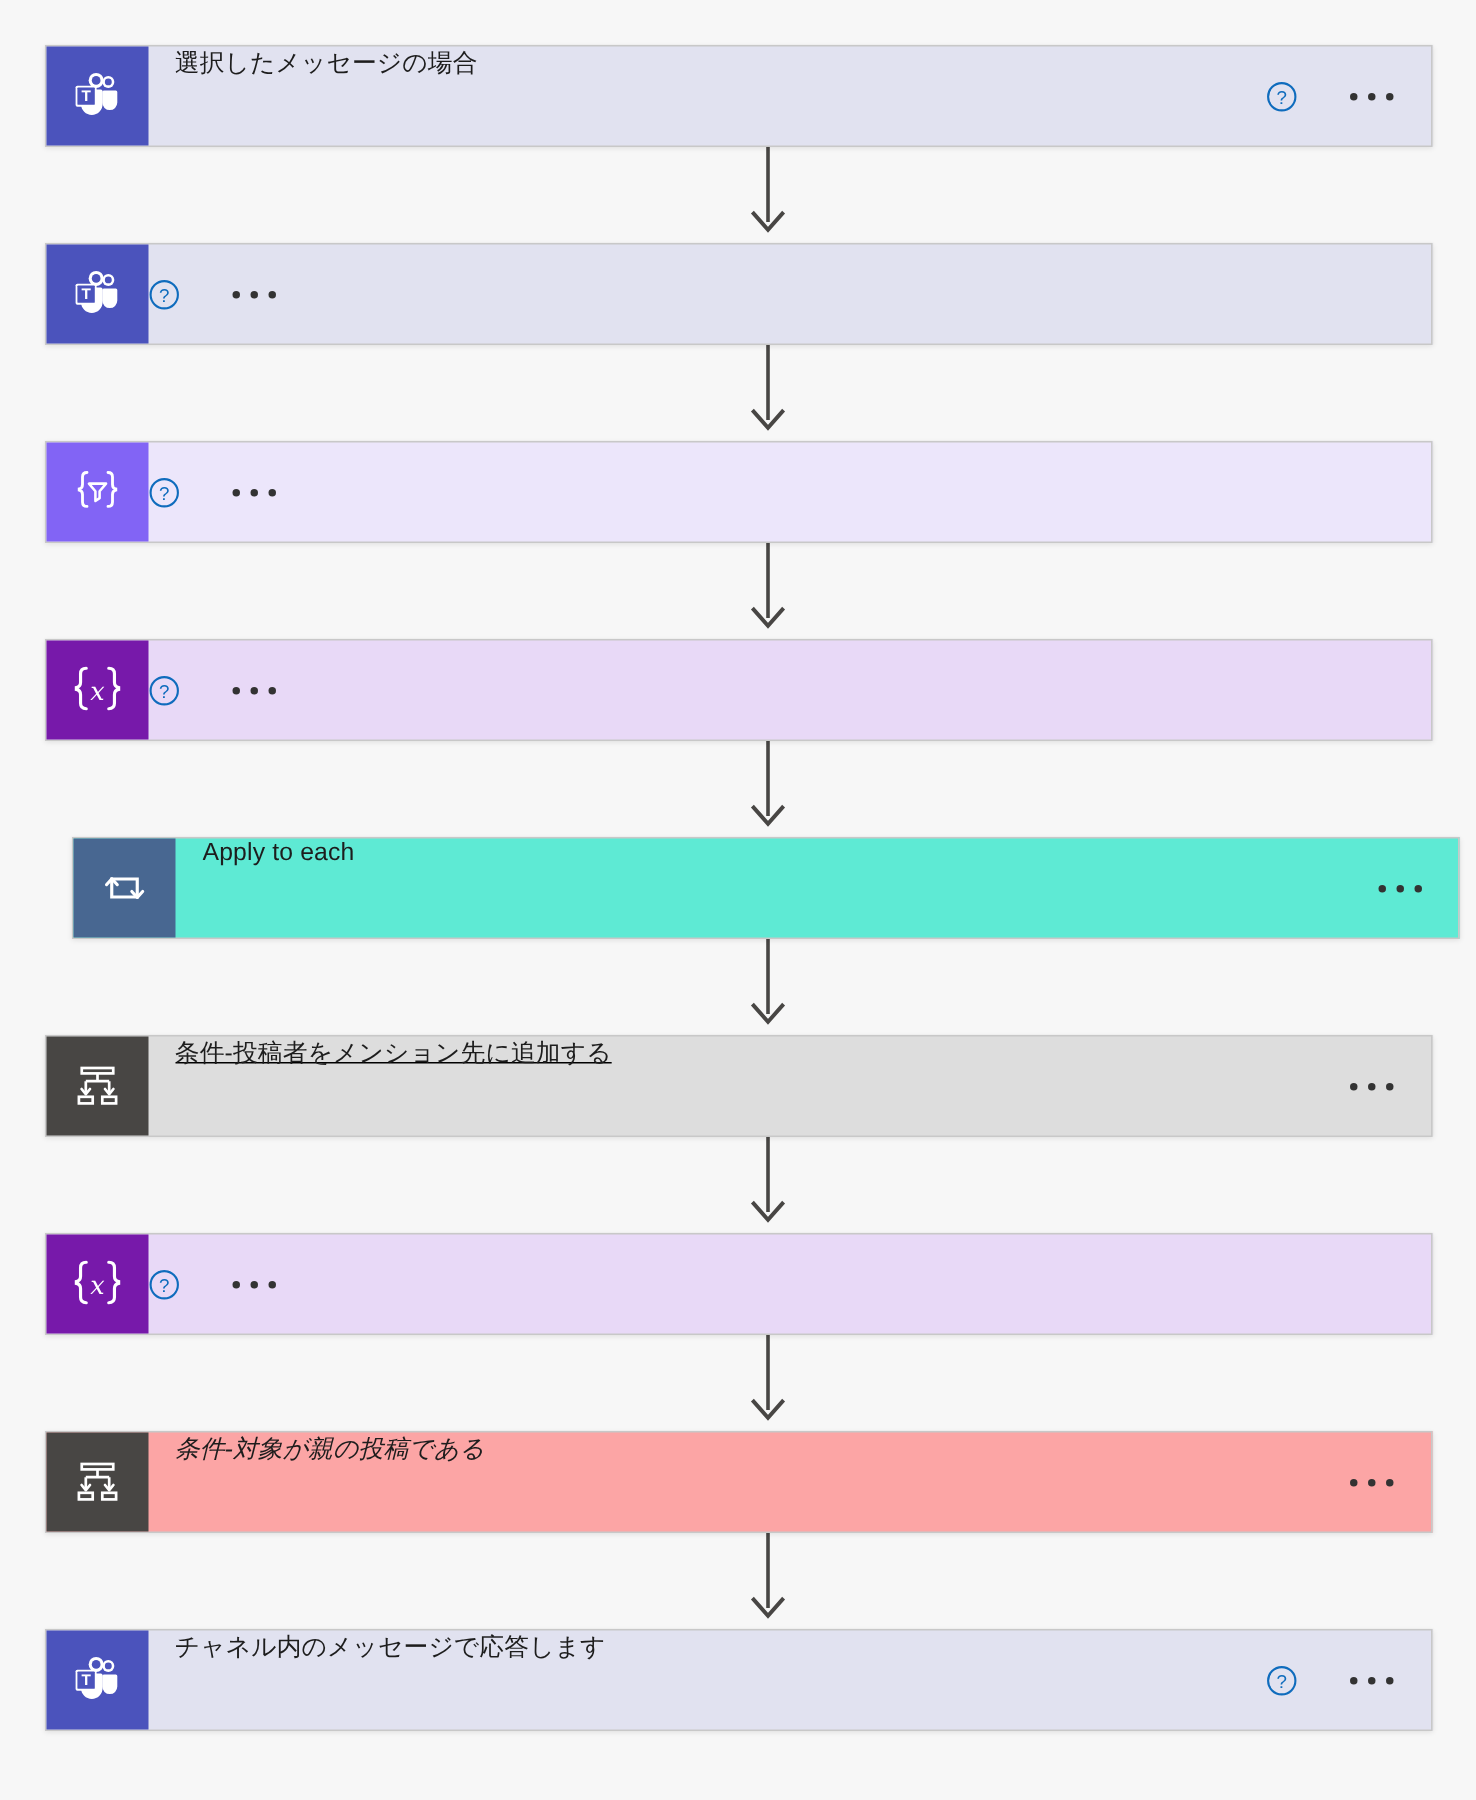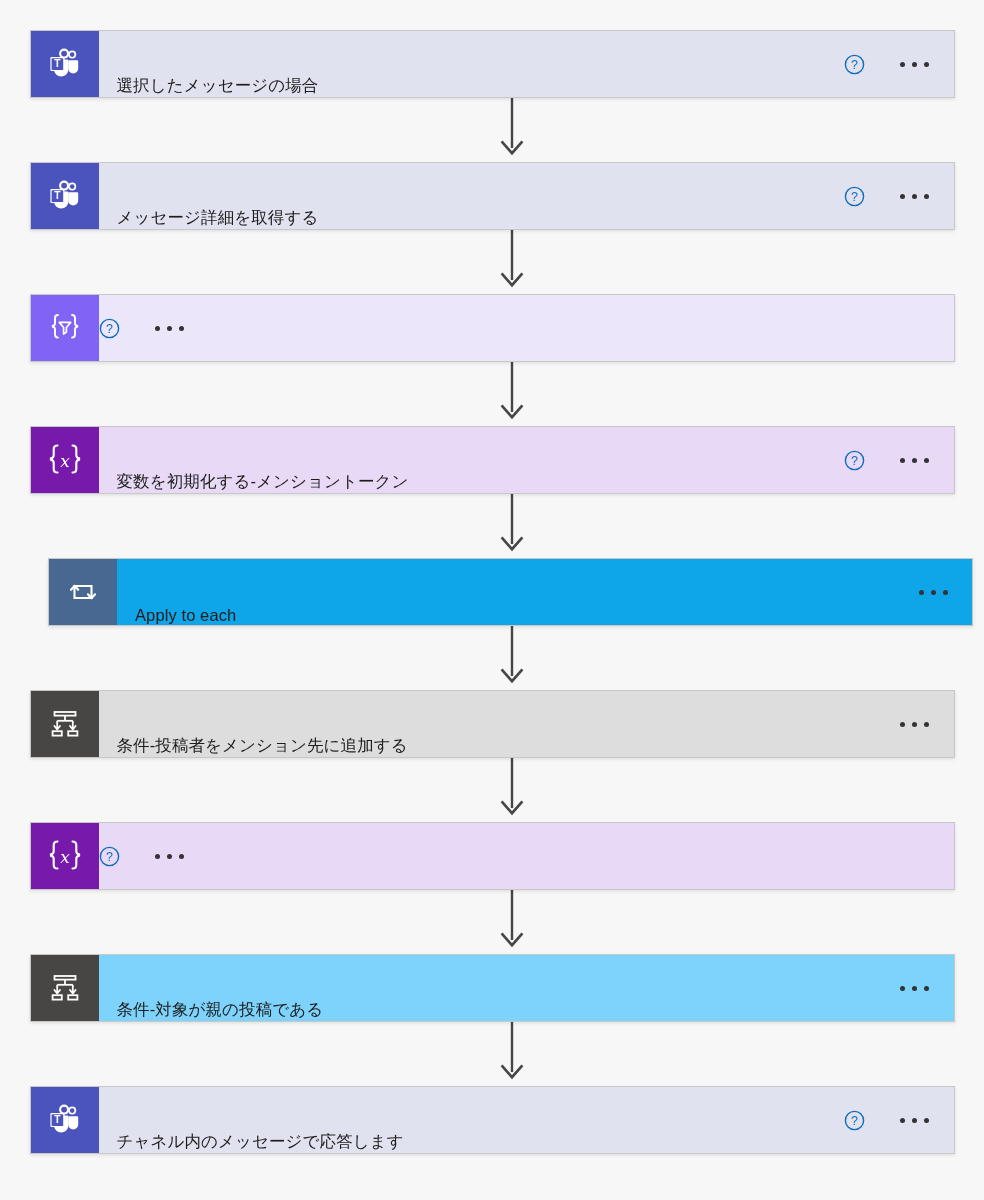--- a/index.html
+++ b/index.html
@@ -40,21 +40,21 @@
     min-width: 68px;
     display: flex;
     align-items: center;
     justify-content: center;
     color: #ffffff;
   }
 
   .step-body {
     flex: 1 1 auto;
     display: flex;
-    align-items: flex-end;
+    align-items: flex-start;
     padding-left: 18px;
     min-width: 0;
   }
 
   .step-title {
     font-size: 16.5px;
     color: #1d1d1d;
     letter-spacing: 0.1px;
     white-space: nowrap;
     overflow: hidden;
@@ -161,23 +161,20 @@
     <circle cx="24.2" cy="7.6" r="2.3" fill="#4b53bc"></circle>
     <circle cx="16.1" cy="6.6" r="5.0" fill="#ffffff"></circle>
     <circle cx="16.1" cy="6.6" r="2.9" fill="#4b53bc"></circle>
     <path d="M21.2 13.3h8.0a1.0 1.0 0 0 1 1.0 1.0v7.1a5.0 5.0 0 0 1-5.0 5.0 5.0 5.0 0 0 1-5.0-5.0v-7.1a1.0 1.0 0 0 1 1.0-1.0z" fill="#ffffff"></path>
     <path d="M7.3 12.6h11.9a1.2 1.2 0 0 1 1.2 1.2v8.6a7.2 7.2 0 0 1-7.2 7.2 7.2 7.2 0 0 1-7.2-7.2v-8.6a1.2 1.2 0 0 1 1.3-1.2z" fill="#ffffff"></path>
     <rect x="2.4" y="10.1" width="14.0" height="14.0" rx="1.1" fill="#ffffff"></rect>
     <rect x="3.6" y="11.3" width="11.6" height="11.6" rx="0.6" fill="#4b53bc"></rect>
     <text x="9.4" y="20.0" font-family="'Liberation Sans', sans-serif" font-size="10.2" font-weight="bold" fill="#ffffff" text-anchor="middle">T</text>
   </svg>
       </div>
-      <div class="step-body">
-        <div class="step-title">メッセージ詳細を取得する</div>
-      </div>
       <div class="step-actions">
         <div class="help-icon">
           <svg width="21" height="21" viewBox="0 0 21 21">
     <circle cx="10.5" cy="10.5" r="9.1" fill="none" stroke="#0f6cbd" stroke-width="1.4"></circle>
     <text x="10.5" y="15.1" font-family="'Liberation Sans', sans-serif" font-size="12.5" fill="#0f6cbd" text-anchor="middle">?</text>
   </svg>
         </div>
         <div class="more-icon">
           <span style="background: rgb(51, 51, 51);"></span>
           <span style="background: rgb(51, 51, 51);"></span>
@@ -224,46 +221,43 @@
       </div>
     </div>
     <div class="flow-step" style="background: rgb(232, 217, 247); border-color: rgb(200, 200, 200);">
       <div class="step-icon" style="background: rgb(119, 25, 170);">
         <svg width="46" height="36" viewBox="0 0 46 36">
     <path d="M15.5 3.5c-3.0 0-3.8 1.4-3.8 3.6v5.8c0 2.4-1.3 3.2-2.8 3.5v1.2c1.5 0.3 2.8 1.1 2.8 3.5v5.8c0 2.2 0.8 3.6 3.8 3.6" fill="none" stroke="#ffffff" stroke-width="2.1" stroke-linecap="round"></path>
     <path d="M30.5 3.5c3.0 0 3.8 1.4 3.8 3.6v5.8c0 2.4 1.3 3.2 2.8 3.5v1.2c-1.5 0.3-2.8 1.1-2.8 3.5v5.8c0 2.2-0.8 3.6-3.8 3.6" fill="none" stroke="#ffffff" stroke-width="2.1" stroke-linecap="round"></path>
     <text x="23" y="24.5" font-family="'DejaVu Serif', serif" font-style="italic" font-size="17" fill="#ffffff" text-anchor="middle">x</text>
   </svg>
       </div>
-      <div class="step-body">
-        <div class="step-title">変数を初期化する-メンショントークン</div>
-      </div>
-      <div class="step-actions">
-        <div class="help-icon">
-          <svg width="21" height="21" viewBox="0 0 21 21">
-    <circle cx="10.5" cy="10.5" r="9.1" fill="none" stroke="#0f6cbd" stroke-width="1.4"></circle>
-    <text x="10.5" y="15.1" font-family="'Liberation Sans', sans-serif" font-size="12.5" fill="#0f6cbd" text-anchor="middle">?</text>
-  </svg>
-        </div>
-        <div class="more-icon">
-          <span style="background: rgb(51, 51, 51);"></span>
-          <span style="background: rgb(51, 51, 51);"></span>
-          <span style="background: rgb(51, 51, 51);"></span>
-        </div>
-      </div>
-    </div>
-    <div class="connector">
-      <div class="connector-inner">
-        <svg width="40" height="64" viewBox="0 0 40 64">
-    <path d="M20 0v50" fill="none" stroke="#484644" stroke-width="2.4"></path>
-    <path d="M9.6 43.4L20 55.2 30.4 43.4" fill="none" stroke="#484644" stroke-width="2.6" stroke-linecap="butt"></path>
-  </svg>
-      </div>
-    </div>
-    <div class="flow-step" style="background: #0ea5e9; border-color: rgb(200, 200, 200); margin-left: 48px;">
+      <div class="step-actions">
+        <div class="help-icon">
+          <svg width="21" height="21" viewBox="0 0 21 21">
+    <circle cx="10.5" cy="10.5" r="9.1" fill="none" stroke="#0f6cbd" stroke-width="1.4"></circle>
+    <text x="10.5" y="15.1" font-family="'Liberation Sans', sans-serif" font-size="12.5" fill="#0f6cbd" text-anchor="middle">?</text>
+  </svg>
+        </div>
+        <div class="more-icon">
+          <span style="background: rgb(51, 51, 51);"></span>
+          <span style="background: rgb(51, 51, 51);"></span>
+          <span style="background: rgb(51, 51, 51);"></span>
+        </div>
+      </div>
+    </div>
+    <div class="connector">
+      <div class="connector-inner">
+        <svg width="40" height="64" viewBox="0 0 40 64">
+    <path d="M20 0v50" fill="none" stroke="#484644" stroke-width="2.4"></path>
+    <path d="M9.6 43.4L20 55.2 30.4 43.4" fill="none" stroke="#484644" stroke-width="2.6" stroke-linecap="butt"></path>
+  </svg>
+      </div>
+    </div>
+    <div class="flow-step" style="background: #5eead4; border-color: rgb(200, 200, 200); margin-left: 48px;">
       <div class="step-icon" style="background: rgb(72, 103, 145);">
         <svg width="34" height="34" viewBox="0 0 34 34">
     <path d="M8.5 11.5v11.5h17" fill="none" stroke="#ffffff" stroke-width="2.1" stroke-linecap="square"></path>
     <path d="M25.5 22.5V11h-17" fill="none" stroke="#ffffff" stroke-width="2.1" stroke-linecap="square"></path>
     <path d="M5.0 14.8l3.6-4.0 3.6 4.0" fill="none" stroke="#ffffff" stroke-width="2.1" stroke-linecap="round" stroke-linejoin="round"></path>
     <path d="M21.9 19.3l3.6 4.0 3.6-4.0" fill="none" stroke="#ffffff" stroke-width="2.1" stroke-linecap="round" stroke-linejoin="round"></path>
   </svg>
       </div>
       <div class="step-body">
         <div class="step-title">Apply to each</div>
@@ -278,21 +272,21 @@
       </div>
     </div>
     <div class="connector">
       <div class="connector-inner">
         <svg width="40" height="64" viewBox="0 0 40 64">
     <path d="M20 0v50" fill="none" stroke="#484644" stroke-width="2.4"></path>
     <path d="M9.6 43.4L20 55.2 30.4 43.4" fill="none" stroke="#484644" stroke-width="2.6" stroke-linecap="butt"></path>
   </svg>
       </div>
     </div>
-    <div class="flow-step" style="background: rgb(221, 221, 221); border-color: rgb(200, 200, 200);">
+    <div class="flow-step" style="background: rgb(221, 221, 221); border-color: rgb(200, 200, 200); text-decoration: underline;">
       <div class="step-icon" style="background: rgb(72, 70, 68);">
         <svg width="34" height="34" viewBox="0 0 34 34">
     <rect x="6.5" y="5.0" width="21.0" height="3.6" fill="none" stroke="#ffffff" stroke-width="1.8"></rect>
     <path d="M17 8.8v5.0" fill="none" stroke="#ffffff" stroke-width="1.8"></path>
     <path d="M9.2 13.8h15.6" fill="none" stroke="#ffffff" stroke-width="1.8"></path>
     <path d="M9.2 13.8v8.0" fill="none" stroke="#ffffff" stroke-width="1.8"></path>
     <path d="M24.8 13.8v8.0" fill="none" stroke="#ffffff" stroke-width="1.8"></path>
     <path d="M6.4 19.0l2.8 3.4 2.8-3.4" fill="none" stroke="#ffffff" stroke-width="1.8" stroke-linejoin="round" stroke-linecap="round"></path>
     <path d="M22.0 19.0l2.8 3.4 2.8-3.4" fill="none" stroke="#ffffff" stroke-width="1.8" stroke-linejoin="round" stroke-linecap="round"></path>
     <rect x="4.6" y="24.2" width="9.2" height="4.4" fill="none" stroke="#ffffff" stroke-width="1.8"></rect>
@@ -342,21 +336,21 @@
       </div>
     </div>
     <div class="connector">
       <div class="connector-inner">
         <svg width="40" height="64" viewBox="0 0 40 64">
     <path d="M20 0v50" fill="none" stroke="#484644" stroke-width="2.4"></path>
     <path d="M9.6 43.4L20 55.2 30.4 43.4" fill="none" stroke="#484644" stroke-width="2.6" stroke-linecap="butt"></path>
   </svg>
       </div>
     </div>
-    <div class="flow-step" style="background: #7dd3fc; border-color: rgb(200, 200, 200);">
+    <div class="flow-step" style="background: #fca5a5; border-color: rgb(200, 200, 200); font-style: italic;">
       <div class="step-icon" style="background: rgb(72, 70, 68);">
         <svg width="34" height="34" viewBox="0 0 34 34">
     <rect x="6.5" y="5.0" width="21.0" height="3.6" fill="none" stroke="#ffffff" stroke-width="1.8"></rect>
     <path d="M17 8.8v5.0" fill="none" stroke="#ffffff" stroke-width="1.8"></path>
     <path d="M9.2 13.8h15.6" fill="none" stroke="#ffffff" stroke-width="1.8"></path>
     <path d="M9.2 13.8v8.0" fill="none" stroke="#ffffff" stroke-width="1.8"></path>
     <path d="M24.8 13.8v8.0" fill="none" stroke="#ffffff" stroke-width="1.8"></path>
     <path d="M6.4 19.0l2.8 3.4 2.8-3.4" fill="none" stroke="#ffffff" stroke-width="1.8" stroke-linejoin="round" stroke-linecap="round"></path>
     <path d="M22.0 19.0l2.8 3.4 2.8-3.4" fill="none" stroke="#ffffff" stroke-width="1.8" stroke-linejoin="round" stroke-linecap="round"></path>
     <rect x="4.6" y="24.2" width="9.2" height="4.4" fill="none" stroke="#ffffff" stroke-width="1.8"></rect>

